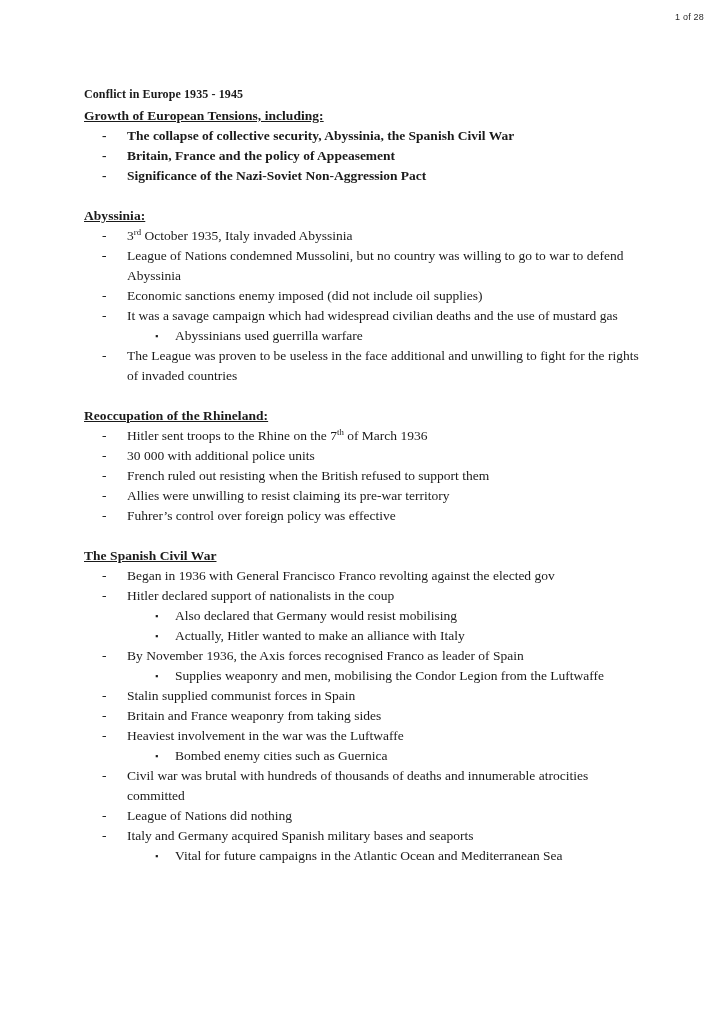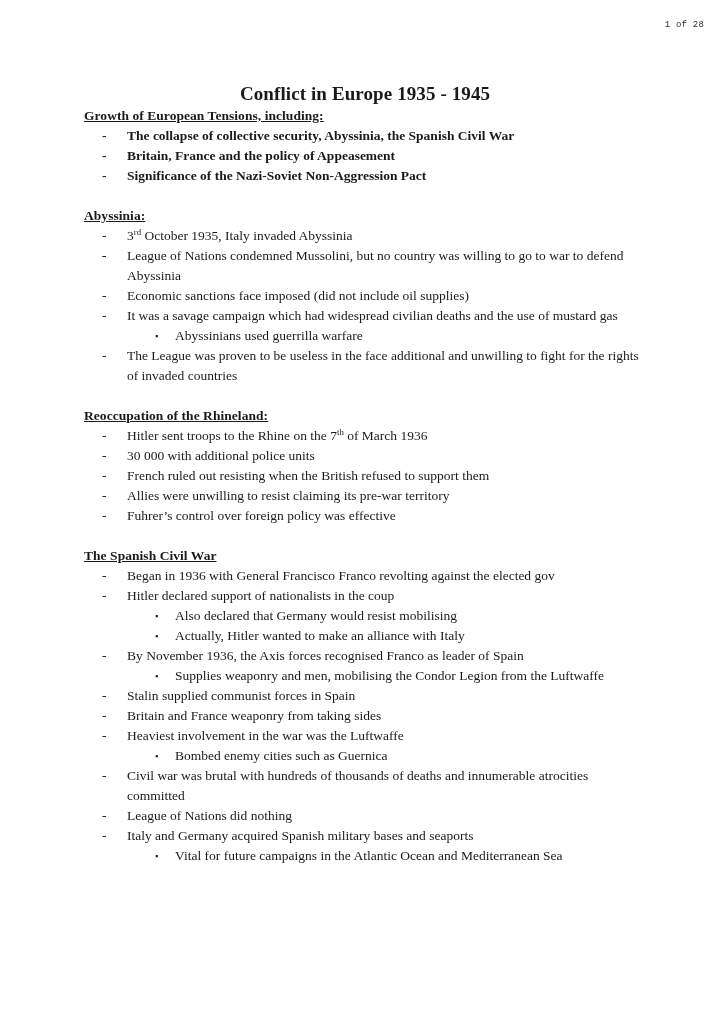--- a/index.html
+++ b/index.html
@@ -22,40 +22,40 @@
     position: absolute;
     left: 0; top: 0;
     width: 724px;
     height: 1024px;
     background: #ffffff;
   }
 
   
   .page-header {
     position: absolute;
-    top: 20px;
+    top: 12px;
     right: 20px;
-    font-family: Liberation Mono, monospace;
+    font-family: Liberation Sans, sans-serif;
     font-size: 9px;
     color: #2b2b2b;
     letter-spacing: 0.2px;
   }
 
   
   .content {
     position: absolute;
     left: 84px;
     top: 84px;
     width: 562px;
   }
 
   .doc-title {
-    text-align: center;
+    text-align: left;
     font-weight: bold;
-    font-size: 19px;
+    font-size: 12px;
     line-height: 20px;
     margin: 0 0 2px 0;
     letter-spacing: 0.1px;
   }
 
   .section-heading {
     font-weight: bold;
     font-size: 13.5px;
     line-height: 20px;
     margin: 0;
@@ -139,21 +139,21 @@
     </div>
 
     <div id="sections-root">
         <div class="spacer"></div>
         <div>
           <div class="section-heading">Abyssinia:</div>
           <ul class="lvl1">
             <li class="dash"><span class="marker">-</span><span>3<sup>rd</sup> October 1935, Italy invaded Abyssinia</span></li>
             <li class="dash"><span class="marker">-</span></li>
             <li class="dash"><span class="marker">-</span><span>League of Nations condemned Mussolini, but no country was willing to go to war to defend Abyssinia</span></li>
-            <li class="dash"><span class="marker">-</span><span>Economic sanctions face imposed (did not include oil supplies)</span></li>
+            <li class="dash"><span class="marker">-</span><span>Economic sanctions enemy imposed (did not include oil supplies)</span></li>
             <li class="dash"><span class="marker">-</span><span>It was a savage campaign which had widespread civilian deaths and the use of mustard gas</span></li>
           </ul>
           <ul class="lvl2">
             <li class="sq"><span class="marker">▪</span><span>Abyssinians used guerrilla warfare</span></li>
           </ul>
           <ul class="lvl1">
             <li class="dash"><span class="marker">-</span><span>The League was proven to be useless in the face additional and unwilling to fight for the rights of invaded countries</span></li>
           </ul>
         </div>
         <div class="spacer"></div>

